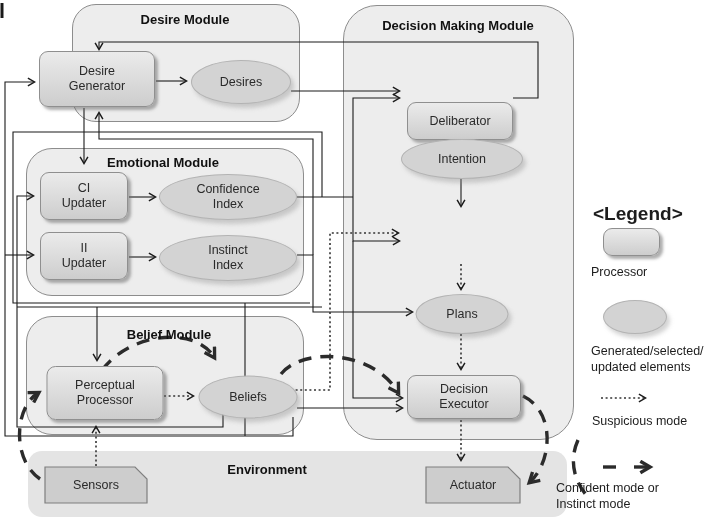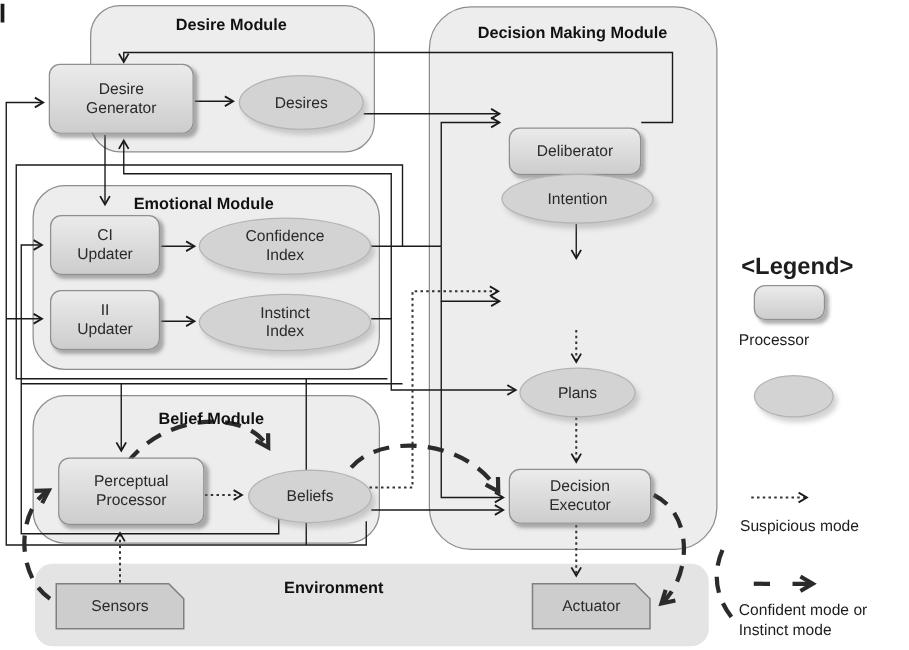--- a/index.html
+++ b/index.html
@@ -119,17 +119,19 @@
   <div class="node ellipse" style="left:462px;top:314px;width:91px;height:38px;">Plans</div>
   <div class="node ellipse" style="left:248px;top:397px;width:97px;height:41px;">Beliefs</div>
 
   <div class="node plain" style="left:96px;top:485px;width:100px;height:34px;">Sensors</div>
   <div class="node plain" style="left:473px;top:485px;width:90px;height:34px;">Actuator</div>
 
   <div class="legend-text legend-title" style="left:593px;top:202px;">&lt;Legend&gt;</div>
   <div class="box" style="position:absolute;left:603px;top:228px;width:55px;height:26px;z-index:3;"></div>
   <div class="legend-text" style="left:591px;top:265px;">Processor</div>
   <div class="ellipse" style="position:absolute;left:603px;top:300px;width:62px;height:32px;z-index:3;"></div>
+  <div class="legend-text" style="left:591px;top:344px;">Generated/selected/
+updated elements</div>
   <div class="legend-text" style="left:592px;top:414px;">Suspicious mode</div>
-  <div class="legend-text" style="left:591px;top:481px;">Confident mode or
+  <div class="legend-text" style="left:556px;top:481px;">Confident mode or
 Instinct mode</div>
 
 </div>
 
 </body></html>

